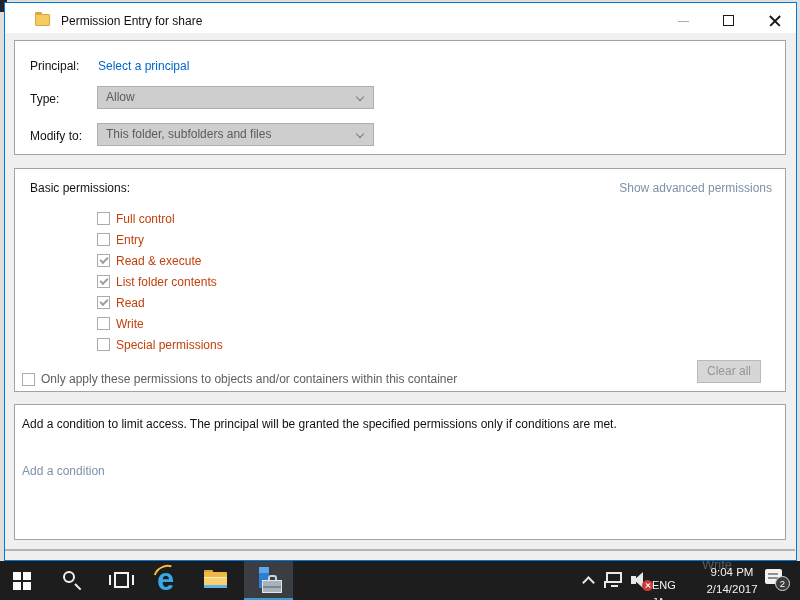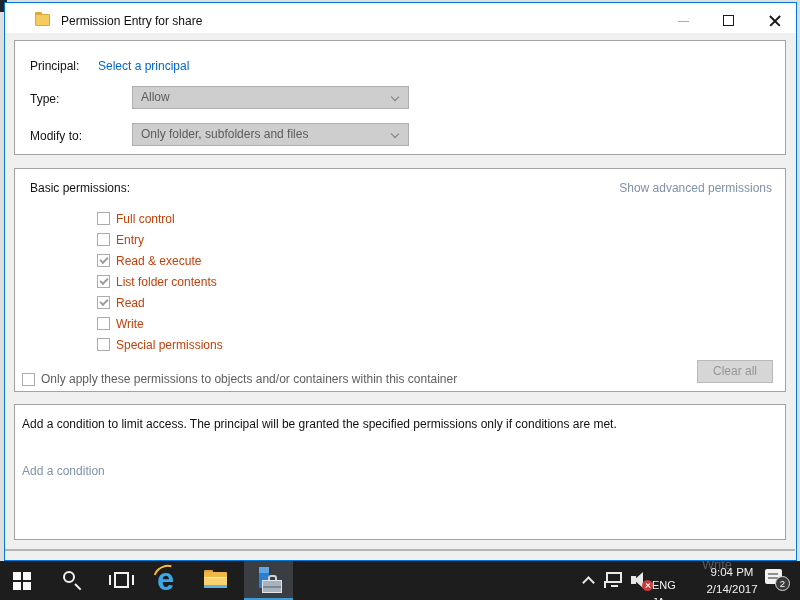--- a/index.html
+++ b/index.html
@@ -28,34 +28,34 @@
   .panel { position:absolute; background:#fff; border:1px solid #a3a3a3; }
   .panel-1 { left:14px; top:40px;  width:772px; height:115px; }
   .panel-2 { left:14px; top:168px; width:772px; height:224px; }
   .panel-3 { left:14px; top:404px; width:772px; height:136px; }
 
   .lbl { position:absolute; font-size:12px; color:#111; }
   .link-blue  { position:absolute; font-size:12px; color:#0066cc; cursor:pointer; }
   .link-muted { position:absolute; font-size:12px; color:#7e92a8; cursor:pointer; }
 
   .dropdown { position:absolute; width:277px; height:23px; background:#cecece; border:1px solid #afafaf;
-              font-size:12px; color:#5c5c5c; line-height:21px; padding-left:8px;margin-left:35px; }
+              font-size:12px; color:#5c5c5c; line-height:21px; padding-left:8px; }
   .dd-chev { position:absolute; right:10px; top:7px; width:6px; height:6px;
              border-right:1px solid #7c7c7c; border-bottom:1px solid #7c7c7c; transform:rotate(45deg); }
 
   .perm-row { position:absolute; left:97px; height:21px; display:flex; align-items:center; gap:6px; }
   .cb { width:13px; height:13px; background:#fff; border:1px solid #ababab; position:relative; flex:none; }
   .cb.checked::after { content:""; position:absolute; left:2px; top:2px; width:6px; height:3px;
                        border-left:2px solid #9c9c9c; border-bottom:2px solid #9c9c9c; transform:rotate(-45deg); }
   .perm-label { font-size:12px; color:#c2410c; }
 
   .only-row { position:absolute; left:22px; top:370px; display:flex; align-items:center; gap:6px; height:18px; }
   .only-label { font-size:12px; color:#5e5e5e; }
 
-  .btn-disabled { position:absolute; left:697px; top:360px; width:76px; height:23px; background:#d6d6d6;
+  .btn-disabled { position:absolute; left:697px; top:360px; width:64px; height:23px; background:#d6d6d6;
                   border:1px solid #b9b9b9; color:#969696; font-size:12px; text-align:center; line-height:21px; }
 
   .cond-text { position:absolute; left:22px; top:417px; width:750px; font-size:12px; color:#111; }
   .divider { position:absolute; left:5px; top:549px; width:790px; height:2px; background:#b3b3b3; }
 
   
   .taskbar { position:absolute; left:0; top:561px; width:800px; height:39px; background:#1d1d1d; overflow:hidden; z-index:10; }
   .tb-item { position:absolute; }
   .ghost-cancel { position:absolute; left:702px; top:-4px; font-size:13px; color:#a0a0a0; opacity:.45; z-index:1; }
 
@@ -148,21 +148,21 @@
   <span class="link-blue" style="left:98px; top:59px;">Select a principal</span>
 
   <span class="lbl" style="left:30px; top:92px;">Type:</span>
   <div class="dropdown" style="left:97px; top:86px;">
     <span>Allow</span>
     <span class="dd-chev"></span>
   </div>
 
   <span class="lbl" style="left:30px; top:129px;">Modify to:</span>
   <div class="dropdown" style="left:97px; top:123px;">
-    <span>Only folder, subfolders and files</span>
+    <span>This folder, subfolders and files</span>
     <span class="dd-chev"></span>
   </div>
 
   <div class="panel panel-2"></div>
   <span class="lbl" style="left:30px; top:181px;">Basic permissions:</span>
   <span class="link-muted" style="right:28px; top:181px;">Show advanced permissions</span>
 
   <div class="perm-row" style="top:208px;">
     <span class="cb"></span>
     <span class="perm-label">Full control</span>

